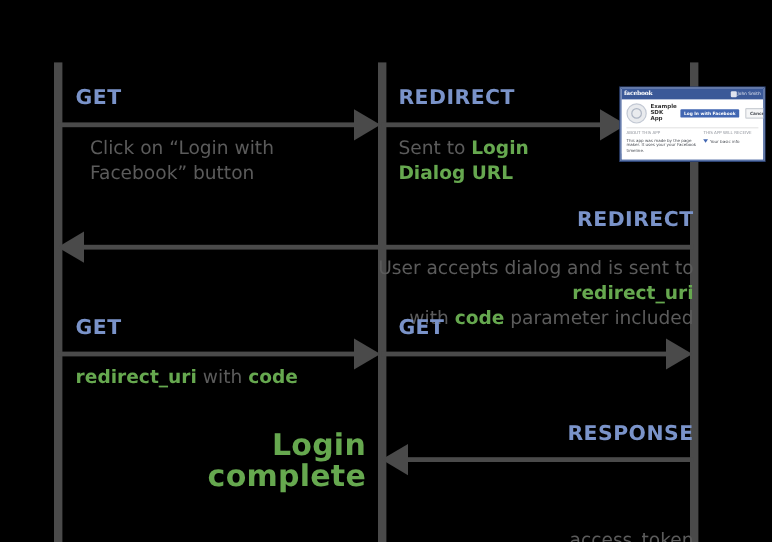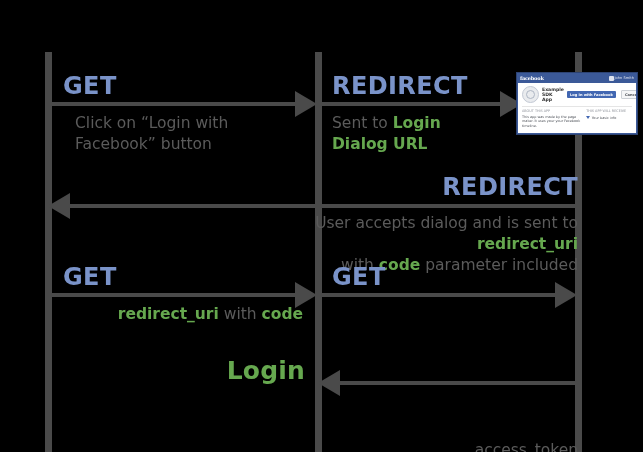--- a/index.html
+++ b/index.html
@@ -46,21 +46,21 @@
     border-left: 22px solid #4a4a4a;
   }
   .arrow-head.left {
     border-right: 22px solid #4a4a4a;
   }
 
   
   .label {
     position: absolute;
     color: #7a93c9;
-    font-size: 24px;
+    font-size: 17px;
     font-weight: 600;
     letter-spacing: 0.4px;
     white-space: nowrap;
   }
   .desc {
     position: absolute;
     color: #5b5b5b;
     font-size: 15.5px;
     line-height: 21px;
     font-weight: 400;
@@ -272,29 +272,31 @@
   <div class="msg-line" style="left:68px; top:204px; width:510px;"></div>
   <div class="arrow-head left" style="left:48px; top:193px;"></div>
   <div class="desc align-right" style="left:228px; top:213px; width:350px;">
     <div><span>User accepts dialog and is sent to </span><span class="hl">redirect_uri</span></div>
     <div><span>with </span><span class="hl">code</span><span> parameter included</span></div>
   </div>
 
   <div class="label" style="left:63px; top:263px;">GET</div>
   <div class="msg-line" style="left:48px; top:293px; width:252px;"></div>
   <div class="arrow-head right" style="left:295px; top:282px;"></div>
-  <div class="desc" style="left:63px; top:304px; width:240px;text-align:right;">
+  <div class="desc" style="left:63px; top:304px; width:240px;">
     <div><span class="hl">redirect_uri</span><span> with </span><span class="hl">code</span></div>
   </div>
 
   <div class="label" style="left:332px; top:263px;">GET</div>
   <div class="msg-line" style="left:318px; top:293px; width:242px;"></div>
   <div class="arrow-head right" style="left:555px; top:282px;"></div>
 
+  <div class="label align-right" style="left:378px; top:352px; width:200px;">RESPONSE</div>
   <div class="msg-line" style="left:338px; top:381px; width:240px;"></div>
   <div class="arrow-head left" style="left:318px; top:370px;"></div>
   <div class="desc align-right" style="left:358px; top:392px; width:220px;margin-top:48px;">access_token</div>
 
   <div class="complete" style="left:120px; top:358px; width:185px;">
     <div>Login</div>
+    <div>complete</div>
   </div>
 
 </div>
 
 </body></html>

